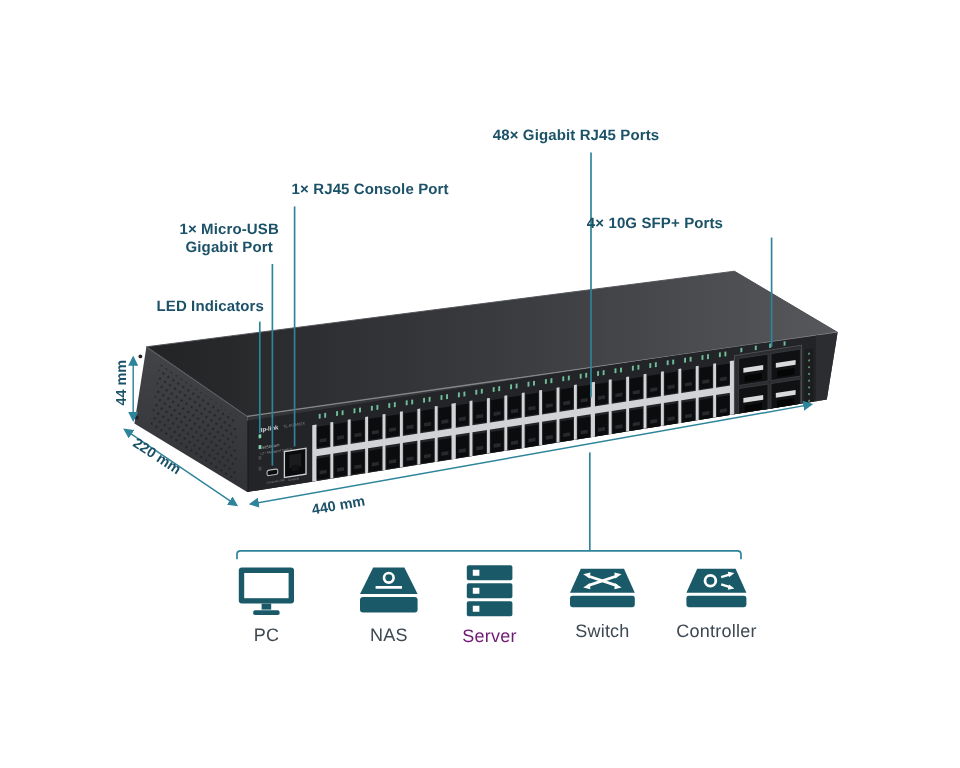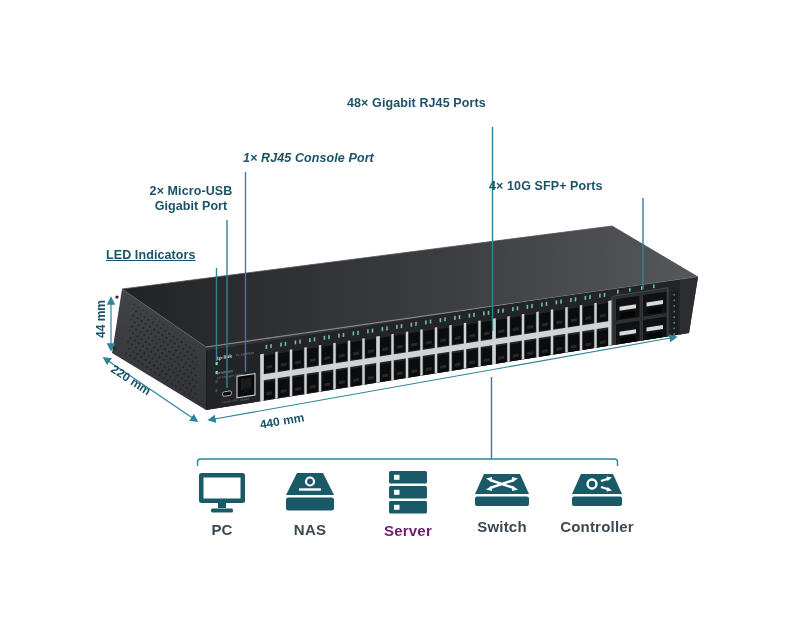--- a/index.html
+++ b/index.html
@@ -5,21 +5,21 @@
   html,body{margin:0;padding:0;background:#ffffff;}
   body{width:800px;height:640px;position:relative;overflow:hidden;
        font-family:"Liberation Sans","DejaVu Sans",sans-serif;}
   #scene{position:absolute;left:0;top:0;z-index:1;}
   .callout-label{position:absolute;z-index:3;color:var(--label,#1b5268);
        font-size:12.5px;font-weight:bold;letter-spacing:.1px;white-space:nowrap;line-height:15px;}
   .dim-label{position:absolute;z-index:3;color:var(--label,#1b5268);
        font-size:12px;font-weight:bold;white-space:nowrap;}
   .device-col{position:absolute;z-index:3;width:96px;display:flex;
        flex-direction:column;align-items:center;}
-  .device-label{margin-top:7px;font-size:15px;color:#3d4852;letter-spacing:.2px;font-weight:bold;}
+  .device-label{margin-top:7px;font-size:15px;color:#3d4852;letter-spacing:.2px;}
   .ic{display:block;}
 </style>
 </head>
 <body>
 
 <svg id="scene" width="800" height="640" viewBox="0 0 800 640">
   <defs>
     <linearGradient id="gTop" x1="0" y1="0" x2="1" y2="0">
       <stop offset="0" stop-color="#222325"></stop>
       <stop offset="0.55" stop-color="#3c3d40"></stop>
@@ -307,42 +307,42 @@
     <line x1="104" y1="358" x2="197" y2="421" marker-start="url(#arrHead)" marker-end="url(#arrHead)"></line>
     <line x1="209" y1="420" x2="676" y2="337" marker-start="url(#arrHead)" marker-end="url(#arrHead)"></line>
   </g>
 
   <g stroke="#2e849a" stroke-width="1.4" fill="none">
     <line x1="491.5" y1="377" x2="491.5" y2="459"></line>
     <path d="M197.5,466 L197.5,462 Q197.5,459 200.5,459 L614.5,459 Q617.5,459 617.5,462 L617.5,466"></path>
   </g>
 </svg>
 
-<div class="callout-label" style="left:347px;top:96px;width:266px;text-align:left;">48× Gigabit RJ45 Ports</div>
+<div class="callout-label" style="left:347px;top:106px;width:266px;text-align:center;">48× Gigabit RJ45 Ports</div>
 <div class="callout-label" style="left:489px;top:179px;width:266px;text-align:left;">4× 10G SFP+ Ports</div>
-<div class="callout-label" style="left:243px;top:151px;font-style:italic;">1× RJ45 Console Port</div>
-<div class="callout-label" style="left:131px;top:184px;width:120px;text-align:center;"><span>2× Micro-USB</span><br>
+<div class="callout-label" style="left:243px;top:151px;">1× RJ45 Console Port</div>
+<div class="callout-label" style="left:131px;top:184px;width:120px;text-align:center;"><span>1× Micro-USB</span><br>
      <span>Gigabit Port</span></div>
-<div class="callout-label" style="left:106px;top:248px;width:100px;text-align:left;text-decoration:underline;">LED Indicators</div>
+<div class="callout-label" style="left:120px;top:248px;width:100px;text-align:right;">LED Indicators</div>
 
 <div class="dim-label" style="left:74px;top:312px;width:54px;text-align:center;transform:rotate(-90deg);">44 mm</div>
 <div class="dim-label" style="left:103px;top:373px;width:56px;text-align:center;transform:rotate(33deg);">220 mm</div>
 <div class="dim-label" style="left:253px;top:414px;width:58px;text-align:center;transform:rotate(-10deg);">440 mm</div>
 
 <div class="device-col" style="left:174px;top:472px;">
   <svg class="ic" width="52" height="42" viewBox="0 0 52 42">
     <rect x="3" y="1" width="46" height="30" rx="2.5" fill="var(--icon,#1a5a68)"></rect>
     <rect x="7.5" y="5.5" width="37" height="21" fill="#ffffff"></rect>
     <rect x="22" y="31" width="8" height="5" fill="var(--icon,#1a5a68)"></rect>
     <rect x="15" y="36.5" width="22" height="4" rx="1.5" fill="var(--icon,#1a5a68)"></rect>
   </svg>
   <div class="device-label" style="color: rgb(61, 72, 82);">PC</div>
 </div>
 
-<div class="device-col" style="left:262px;top:472px;">
+<div class="device-col" style="left:276px;top:472px;">
   <svg class="ic" width="52" height="42" viewBox="0 0 52 42">
     <polygon points="13,1 39,1 50,23 2,23" fill="var(--icon,#1a5a68)"></polygon>
     <circle cx="26" cy="9.5" r="4" fill="none" stroke="#ffffff" stroke-width="2.2"></circle>
     <line x1="15" y1="17.5" x2="37" y2="17.5" stroke="#ffffff" stroke-width="2.4"></line>
     <rect x="2" y="25.5" width="48" height="13" rx="2.5" fill="var(--icon,#1a5a68)"></rect>
   </svg>
   <div class="device-label" style="color: rgb(61, 72, 82);">NAS</div>
 </div>
 
 <div class="device-col" style="left:360px;top:470px;">

